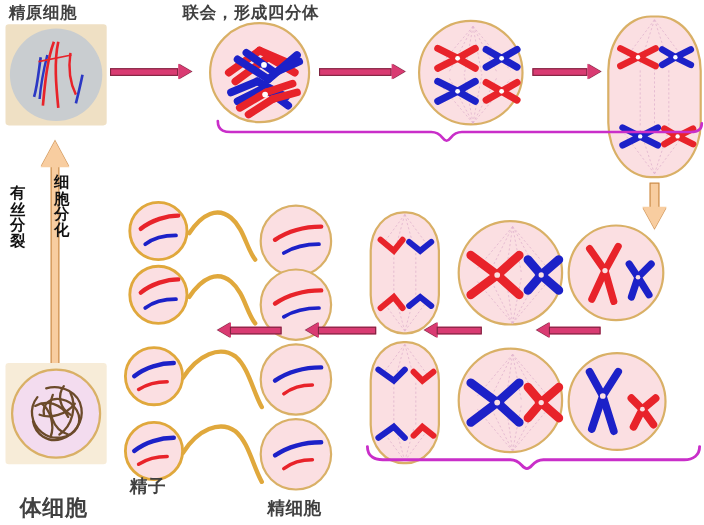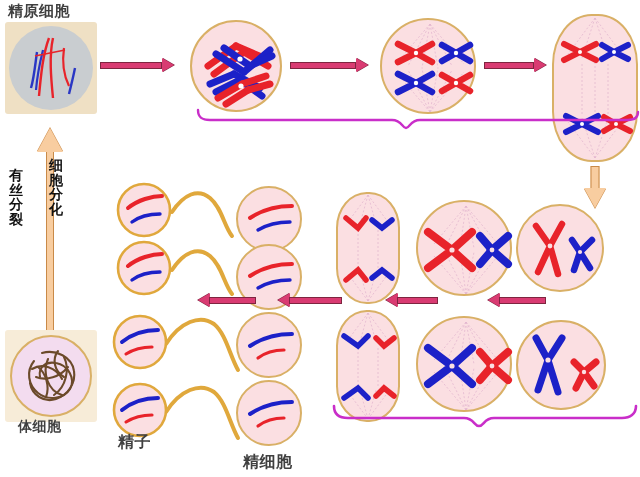--- a/index.html
+++ b/index.html
@@ -92,22 +92,23 @@
         <path d="M36 22 C30 36,36 54,50 58"></path>
         <path d="M52 20 C58 32,54 50,42 58"></path>
         <path d="M24 40 C34 44,48 40,56 30"></path>
         <path d="M20 32 C30 26,44 30,50 42"></path>
         <path d="M34 60 C38 50,34 36,26 30"></path>
         <path d="M46 14 C40 22,42 34,52 40"></path>
       </g>
     </svg>
   </div>
 
-  <div class="lbl" style="left:18px;top:418px;font-size:14px;">体细胞</div>
-
+  <div class="lbl" style="left:18px;top:448px;font-size:20px;">体细胞</div>
+
+  <div class="lbl" style="left:166px;top:2px;font-size:15px;">联会，形成四分体</div>
 
   <div class="arrowR" style="left:100px;top:59px;width:76px;">
     <div class="shaft" style="left:0;width:62px;"></div>
     <div class="head" style="left:62px;"></div>
   </div>
 
   <div class="cell round" style="left:190px;top:20px;width:92px;height:92px;">
     <svg width="92" height="92" viewBox="0 0 92 92">
       <g stroke-linecap="round" fill="none" stroke-width="7">
         <path d="M16 44 L44 24" stroke="#e8232a"></path>

